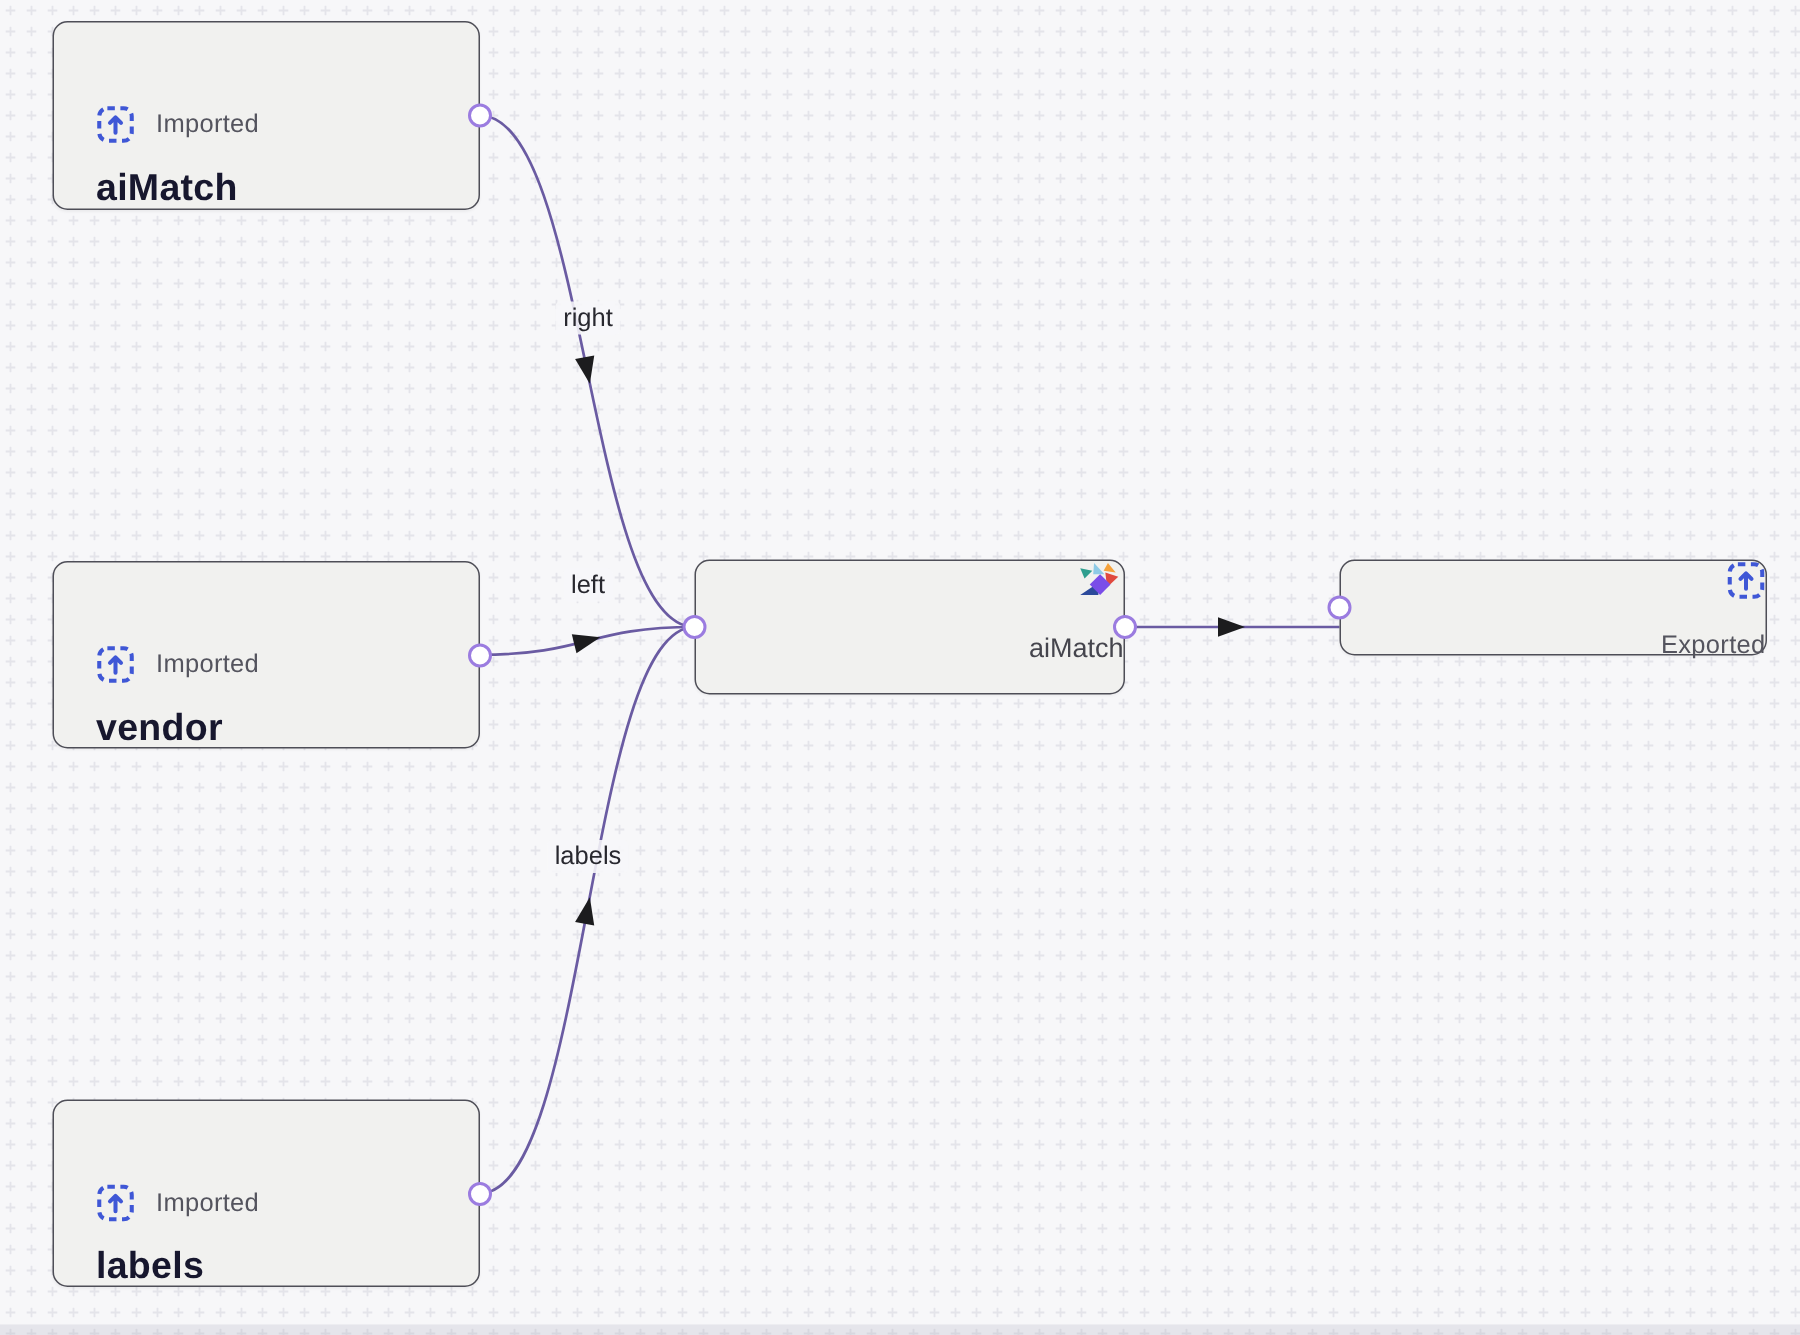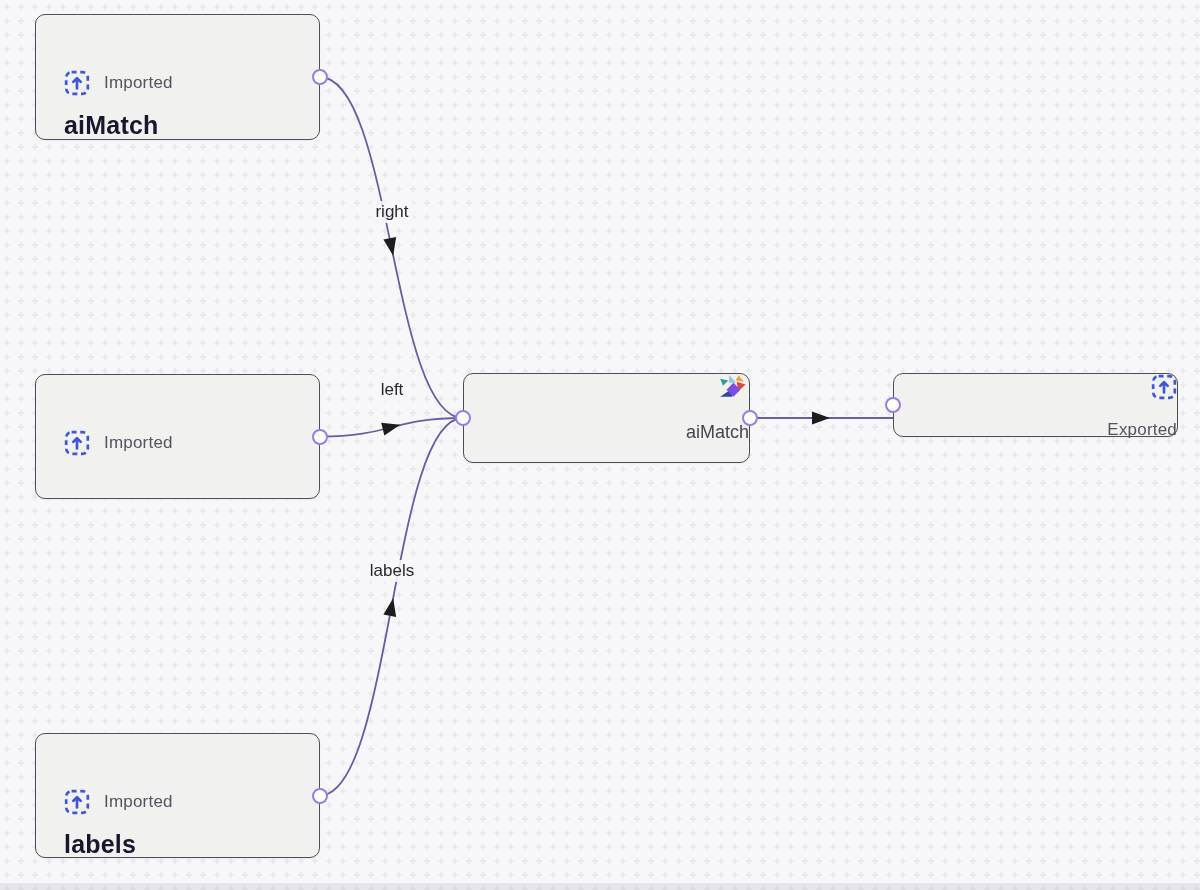--- a/index.html
+++ b/index.html
@@ -131,20 +131,21 @@
     <div class="node-inner">
       <div class="node-header">
         <span class="io-icon">
           <svg viewBox="0 0 24 24">
             <rect x="2" y="2" width="20" height="20" rx="5" fill="none" stroke="#3f57d6" stroke-width="2.5" stroke-dasharray="4.6 3.4"></rect>
             <path d="M12 17 V8.2 M8.6 11 L12 7.6 L15.4 11" stroke="#3f57d6" stroke-width="2.5" fill="none" stroke-linecap="round" stroke-linejoin="round"></path>
           </svg>
         </span>
         <span class="node-type">Imported</span>
       </div>
+      <div class="node-title">vendor</div>
     </div>
     <span class="handle right"></span>
   </div>
 
   <div class="node import-node" style="left:35px; top:733px; width:285px; height:125px">
     <div class="node-inner">
       <div class="node-header">
         <span class="io-icon">
           <svg viewBox="0 0 24 24">
             <rect x="2" y="2" width="20" height="20" rx="5" fill="none" stroke="#3f57d6" stroke-width="2.5" stroke-dasharray="4.6 3.4"></rect>

